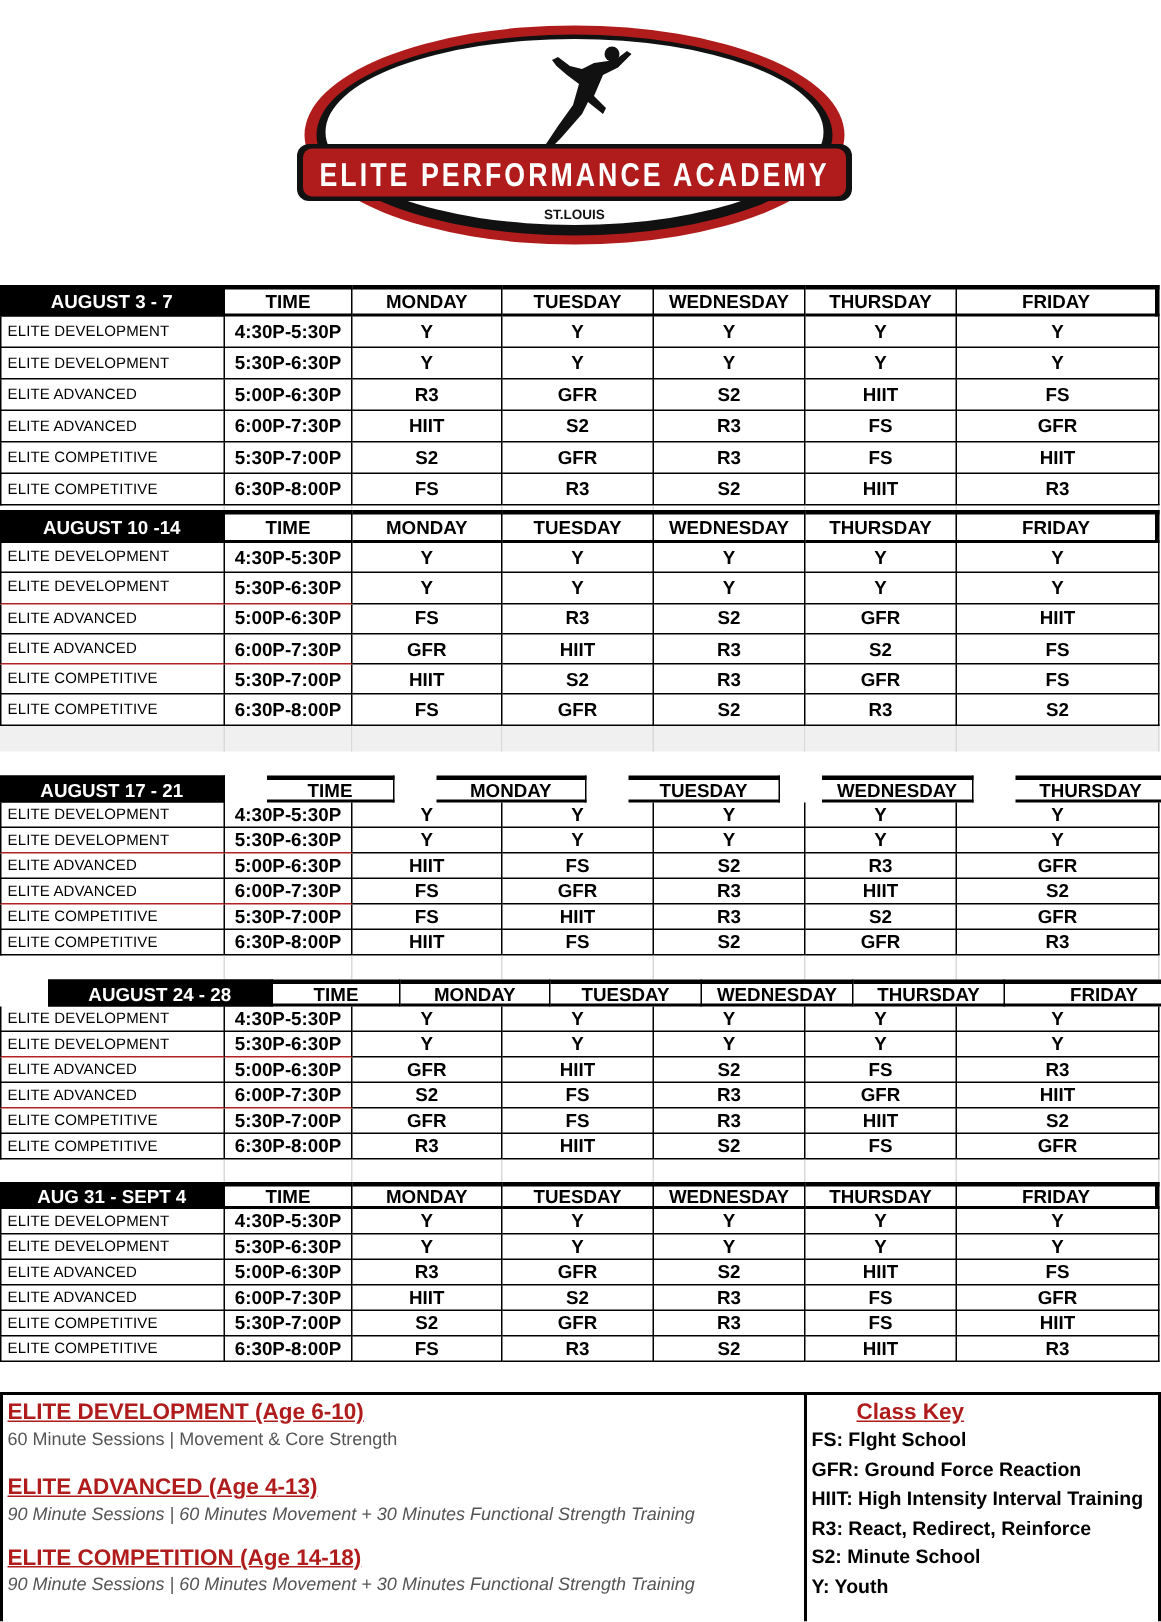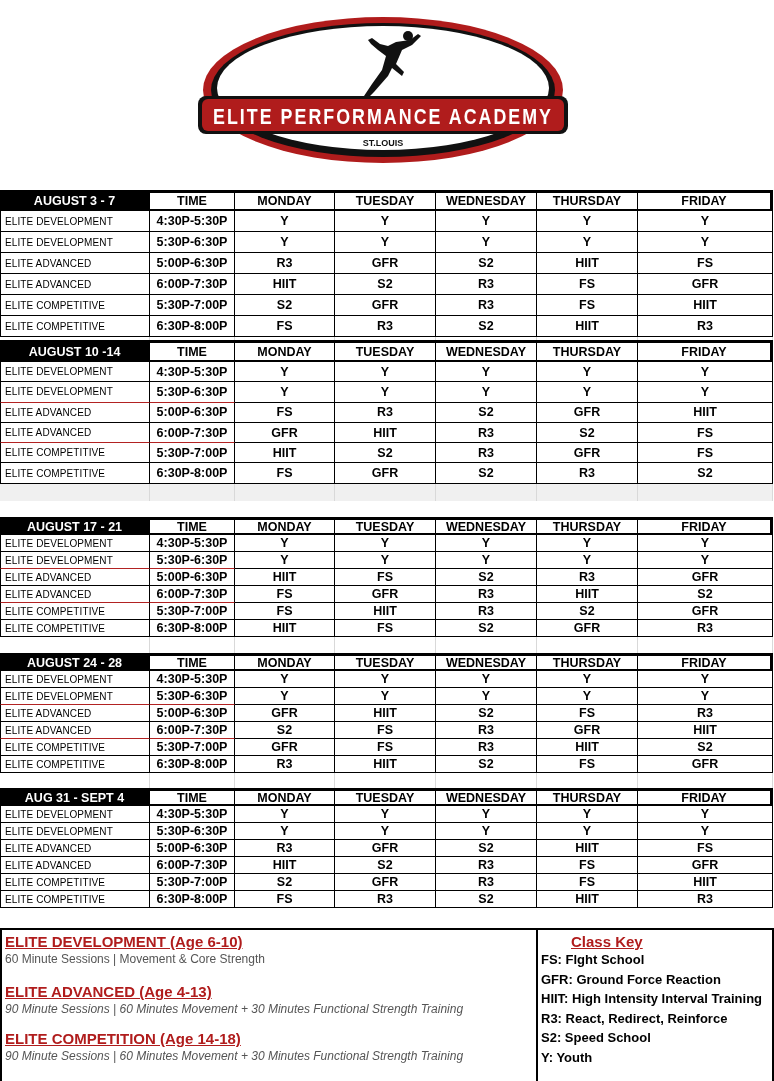--- a/index.html
+++ b/index.html
@@ -205,21 +205,21 @@
         <div></div>
         <div></div>
         <div></div>
         <div></div>
         <div></div>
         <div></div>
         <div></div>
       </div>
     </div>
     <div class="week" style="top: 517px;">
-      <div class="grid hdr" style="height: 18px;">
+      <div class="grid hdr" style="height: 18px; gap: 28px;">
         <div class="cell week-label">AUGUST 17 - 21</div>
         <div class="cell">TIME</div>
         <div class="cell">MONDAY</div>
         <div class="cell">TUESDAY</div>
         <div class="cell">WEDNESDAY</div>
         <div class="cell">THURSDAY</div>
         <div class="cell">FRIDAY</div>
       </div>
       <div class="grid row" style="height: 17px;">
         <div class="cell class">ELITE DEVELOPMENT</div>
@@ -279,21 +279,21 @@
         <div></div>
         <div></div>
         <div></div>
         <div></div>
         <div></div>
         <div></div>
         <div></div>
       </div>
     </div>
     <div class="week" style="top: 653px;">
-      <div class="grid hdr" style="height: 18px;">
+      <div class="grid hdr" style="height: 18px; padding-left: 32px;">
         <div class="cell week-label">AUGUST 24 - 28</div>
         <div class="cell">TIME</div>
         <div class="cell">MONDAY</div>
         <div class="cell">TUESDAY</div>
         <div class="cell">WEDNESDAY</div>
         <div class="cell">THURSDAY</div>
         <div class="cell">FRIDAY</div>
       </div>
       <div class="grid row" style="height: 17px;">
         <div class="cell class">ELITE DEVELOPMENT</div>
@@ -440,16 +440,16 @@
       <span class="prog-title">ELITE COMPETITION (Age 14-18)</span>
       <span class="prog-desc italic">90 Minute Sessions | 60 Minutes Movement + 30 Minutes Functional Strength Training</span>
     </div>
   </div>
   <div class="key-right">
     <span class="key-title">Class Key</span>
     <span class="key-item">FS: Flght School</span>
     <span class="key-item">GFR: Ground Force Reaction</span>
     <span class="key-item">HIIT: High Intensity Interval Training</span>
     <span class="key-item">R3: React, Redirect, Reinforce</span>
-    <span class="key-item">S2: Speed School</span>
+    <span class="key-item">S2: Minute School</span>
     <span class="key-item">Y: Youth</span>
   </div>
 </div>
 
 </body></html>

